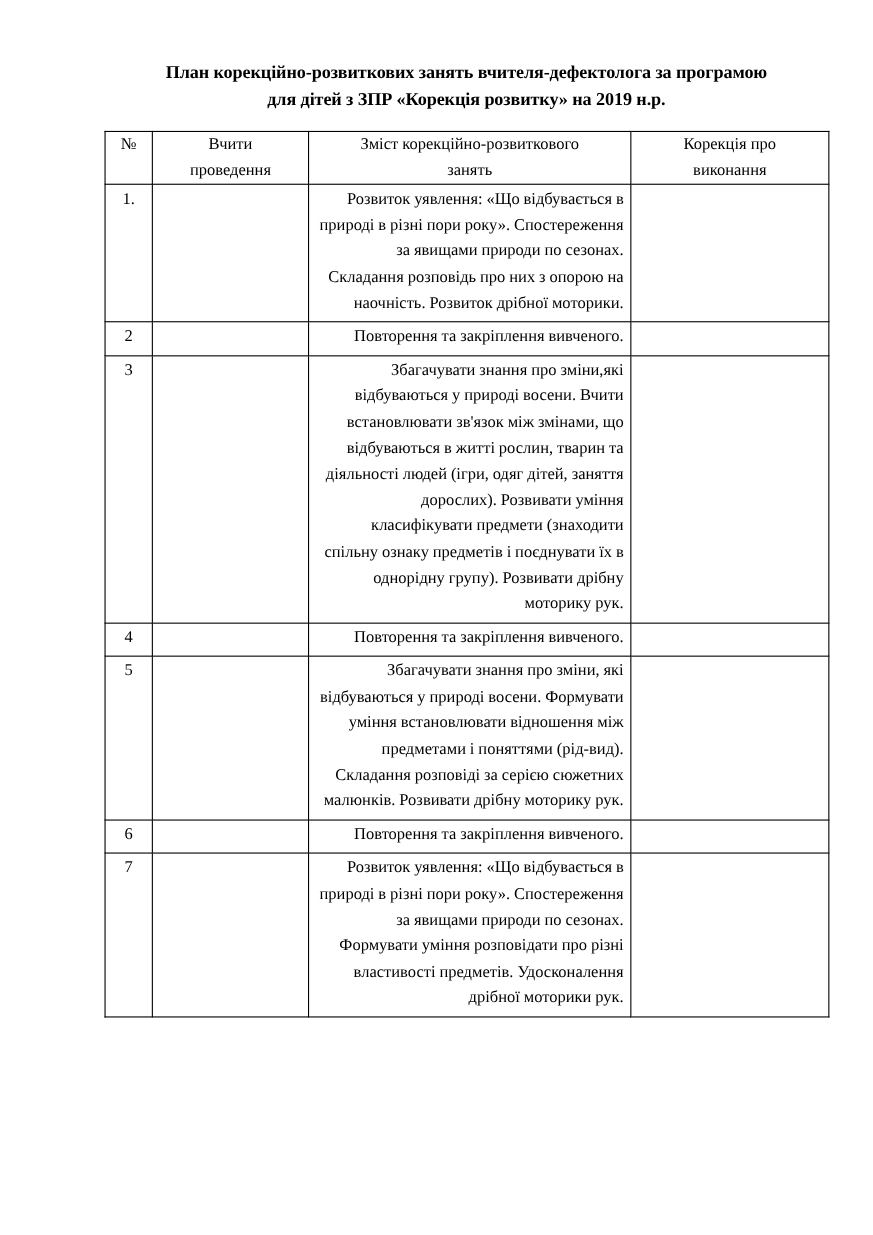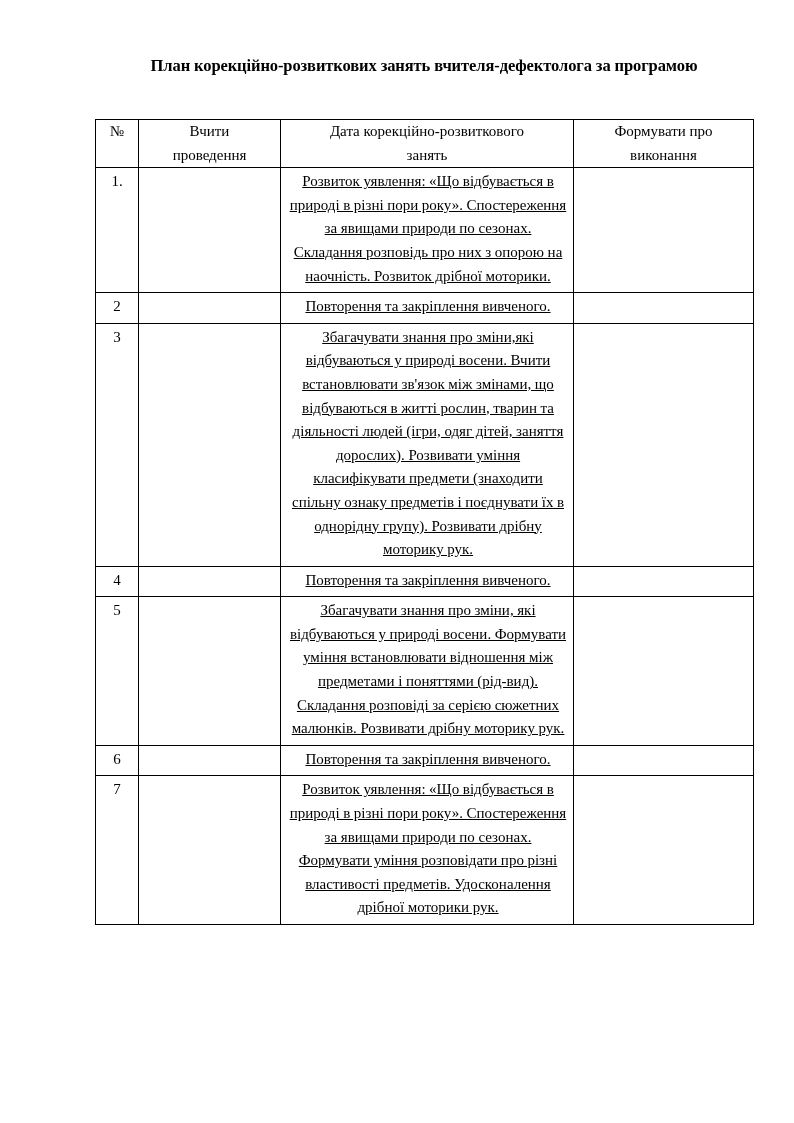--- a/index.html
+++ b/index.html
@@ -69,60 +69,60 @@
   }
   tbody td.cell-num {
     text-align: center;
     padding: 2px 2px 3px 2px;
   }
   tbody td.cell-date {
     padding: 2px 4px;
   }
   tbody td.cell-body {
     padding: 2px 6px 4px 8px;
-    text-align: center;
+    text-align: right;
     hyphens: none;
     word-spacing: -0.2px;
-    text-decoration: underline;
   }
   tbody td.cell-note {
     padding: 2px 4px;
   }
 </style>
 </head>
 <body>
 
 <div class="page">
 
   <div class="doc-title">
     <span class="title-line">План корекційно-розвиткових занять вчителя-дефектолога за програмою</span>
+    <span class="title-line">для дітей з ЗПР «Корекція розвитку» на 2019 н.р.</span>
   </div>
 
   <table class="plan-table">
     <colgroup>
       <col class="c-num">
       <col class="c-date">
       <col class="c-body">
       <col class="c-note">
     </colgroup>
     <thead>
       <tr>
         <th>
           <span class="hdr">№</span>
         </th>
         <th>
           <span class="hdr">Вчити</span>
           <span class="hdr">проведення</span>
         </th>
         <th>
-          <span class="hdr">Дата корекційно-розвиткового</span>
+          <span class="hdr">Зміст корекційно-розвиткового</span>
           <span class="hdr">занять</span>
         </th>
         <th>
-          <span class="hdr">Формувати про</span>
+          <span class="hdr">Корекція про</span>
           <span class="hdr">виконання</span>
         </th>
       </tr>
     </thead>
     <tbody>
       <tr>
         <td class="cell-num">1.</td>
         <td class="cell-date"></td>
         <td class="cell-body">Розвиток уявлення: «Що відбувається в природі в різні пори року». Спостереження за явищами природи по сезонах. Складання розповідь про них з опорою на наочність. Розвиток дрібної моторики.</td>
         <td class="cell-note"></td>

